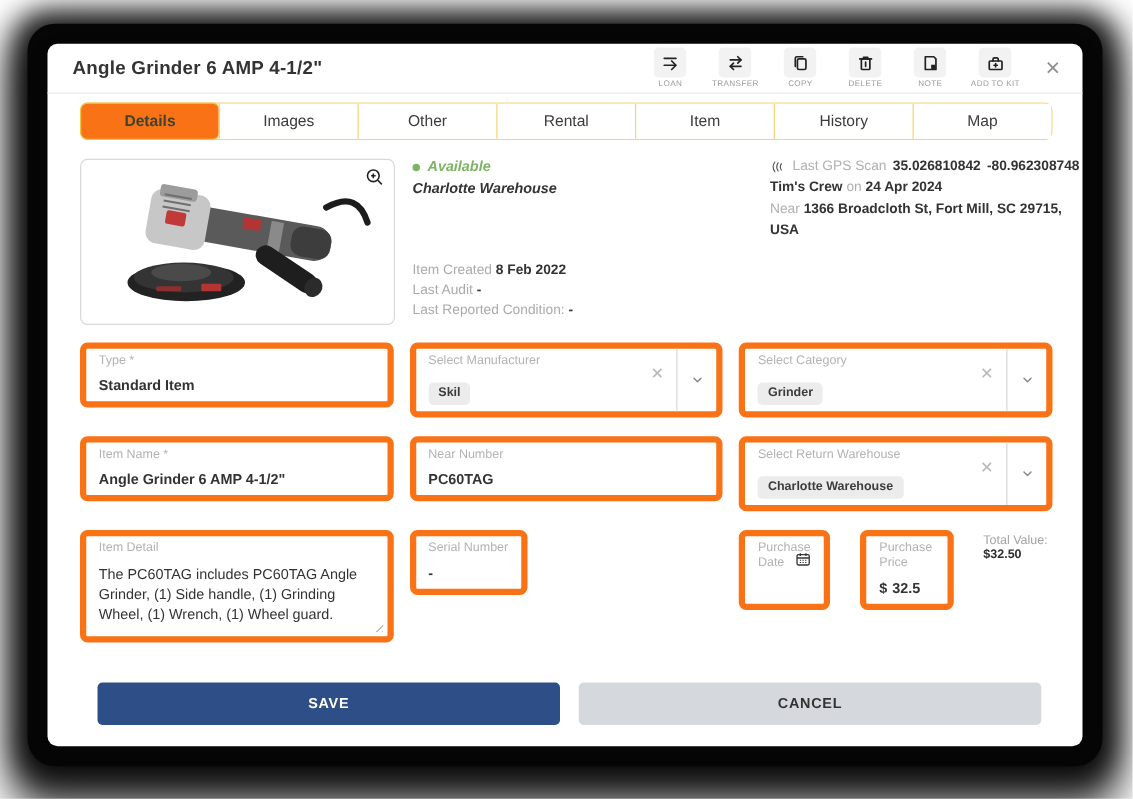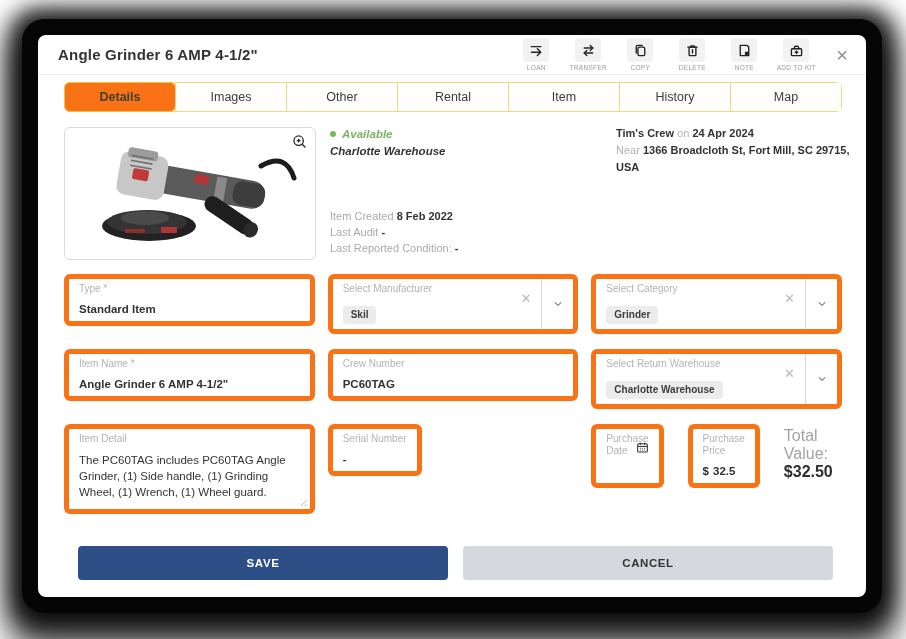--- a/index.html
+++ b/index.html
@@ -67,21 +67,21 @@
   .dd svg { stroke:#8b8b8b; fill:none; stroke-width:1.8; stroke-linecap:round; stroke-linejoin:round; }
   .tall { height:90px; }
   .tall .fvalue { font-weight:400; color:#333; font-size:11.5px; line-height:16px; }
   .resize-grip { position:absolute; right:3px; bottom:3px; width:9px; height:9px;
     background:repeating-linear-gradient(135deg, transparent 0 2px, #bdbdbd 2px 3px); 
     clip-path:polygon(100% 0, 100% 100%, 0 100%); }
   .stack { display:flex; gap:24px; }
   .cal-ic { position:absolute; right:9px; top:11px; cursor:pointer; }
   .cal-ic svg { stroke:#333; fill:none; stroke-width:1.4; }
   .price-row { display:flex; gap:4px; align-items:baseline; }
-  .total { font-size:16px; margin-top:3px; }
+  .total { font-size:10px; margin-top:3px; }
   .total .g { color:#a3a3a3; }
   .total .v { color:#2e2e2e; font-weight:700; }
 
   
   .footer { position:absolute; left:40px; right:33px; top:511px; display:flex; gap:15px; }
   .btn { flex:1; height:34px; border:none; border-radius:4px; font-size:11.5px; font-weight:700;
     letter-spacing:.6px; cursor:pointer; font-family:"Liberation Sans", sans-serif; }
   .btn-save { background:#2e4e87; color:#fff; }
   .btn-cancel { background:#d5d9dd; color:#333; }
 </style>
@@ -224,20 +224,30 @@
           <span class="g">Last Audit</span>
           <span class="v">-</span>
         </div>
         <div>
           <span class="g">Last Reported Condition:</span>
           <span class="v">-</span>
         </div>
       </div>
 
       <div class="gps-col">
+        <div class="gps-line1">
+          <svg width="13" height="13" viewBox="0 0 20 20">
+            <path d="M6 16c-2.5-3.5-2.5-8.5 0-12"></path>
+            <path d="M10 15c-2-3-2-7 0-10"></path>
+            <path d="M14 14c-1.5-2.3-1.5-5.7 0-8"></path>
+          </svg>
+          <span class="g">Last GPS Scan</span>
+          <span class="v">35.026810842</span>
+          <span class="v">-80.962308748</span>
+        </div>
         <div>
           <span class="v">Tim's Crew</span>
           <span class="g">on</span>
           <span class="v">24 Apr 2024</span>
         </div>
         <div>
           <span class="g">Near</span>
           <span class="v">1366 Broadcloth St, Fort Mill, SC 29715, USA</span>
         </div>
       </div>
@@ -268,21 +278,21 @@
               <path d="M6 8l4 4 4-4"></path>
             </svg>
         </span>
       </div>
 
       <div class="field">
         <div class="flabel">Item Name *</div>
         <div class="fvalue">Angle Grinder 6 AMP 4-1/2"</div>
       </div>
       <div class="field">
-        <div class="flabel">Crew Number</div>
+        <div class="flabel">Near Number</div>
         <div class="fvalue">PC60TAG</div>
       </div>
       <div class="field select">
         <div class="flabel">Select Return Warehouse</div>
         <div class="fvalue"><span class="chip">Charlotte Warehouse</span></div>
         <span class="clear-x">✕</span>
         <span class="dd">
           <svg width="14" height="14" viewBox="0 0 20 20">
               <path d="M6 8l4 4 4-4"></path>
             </svg>

